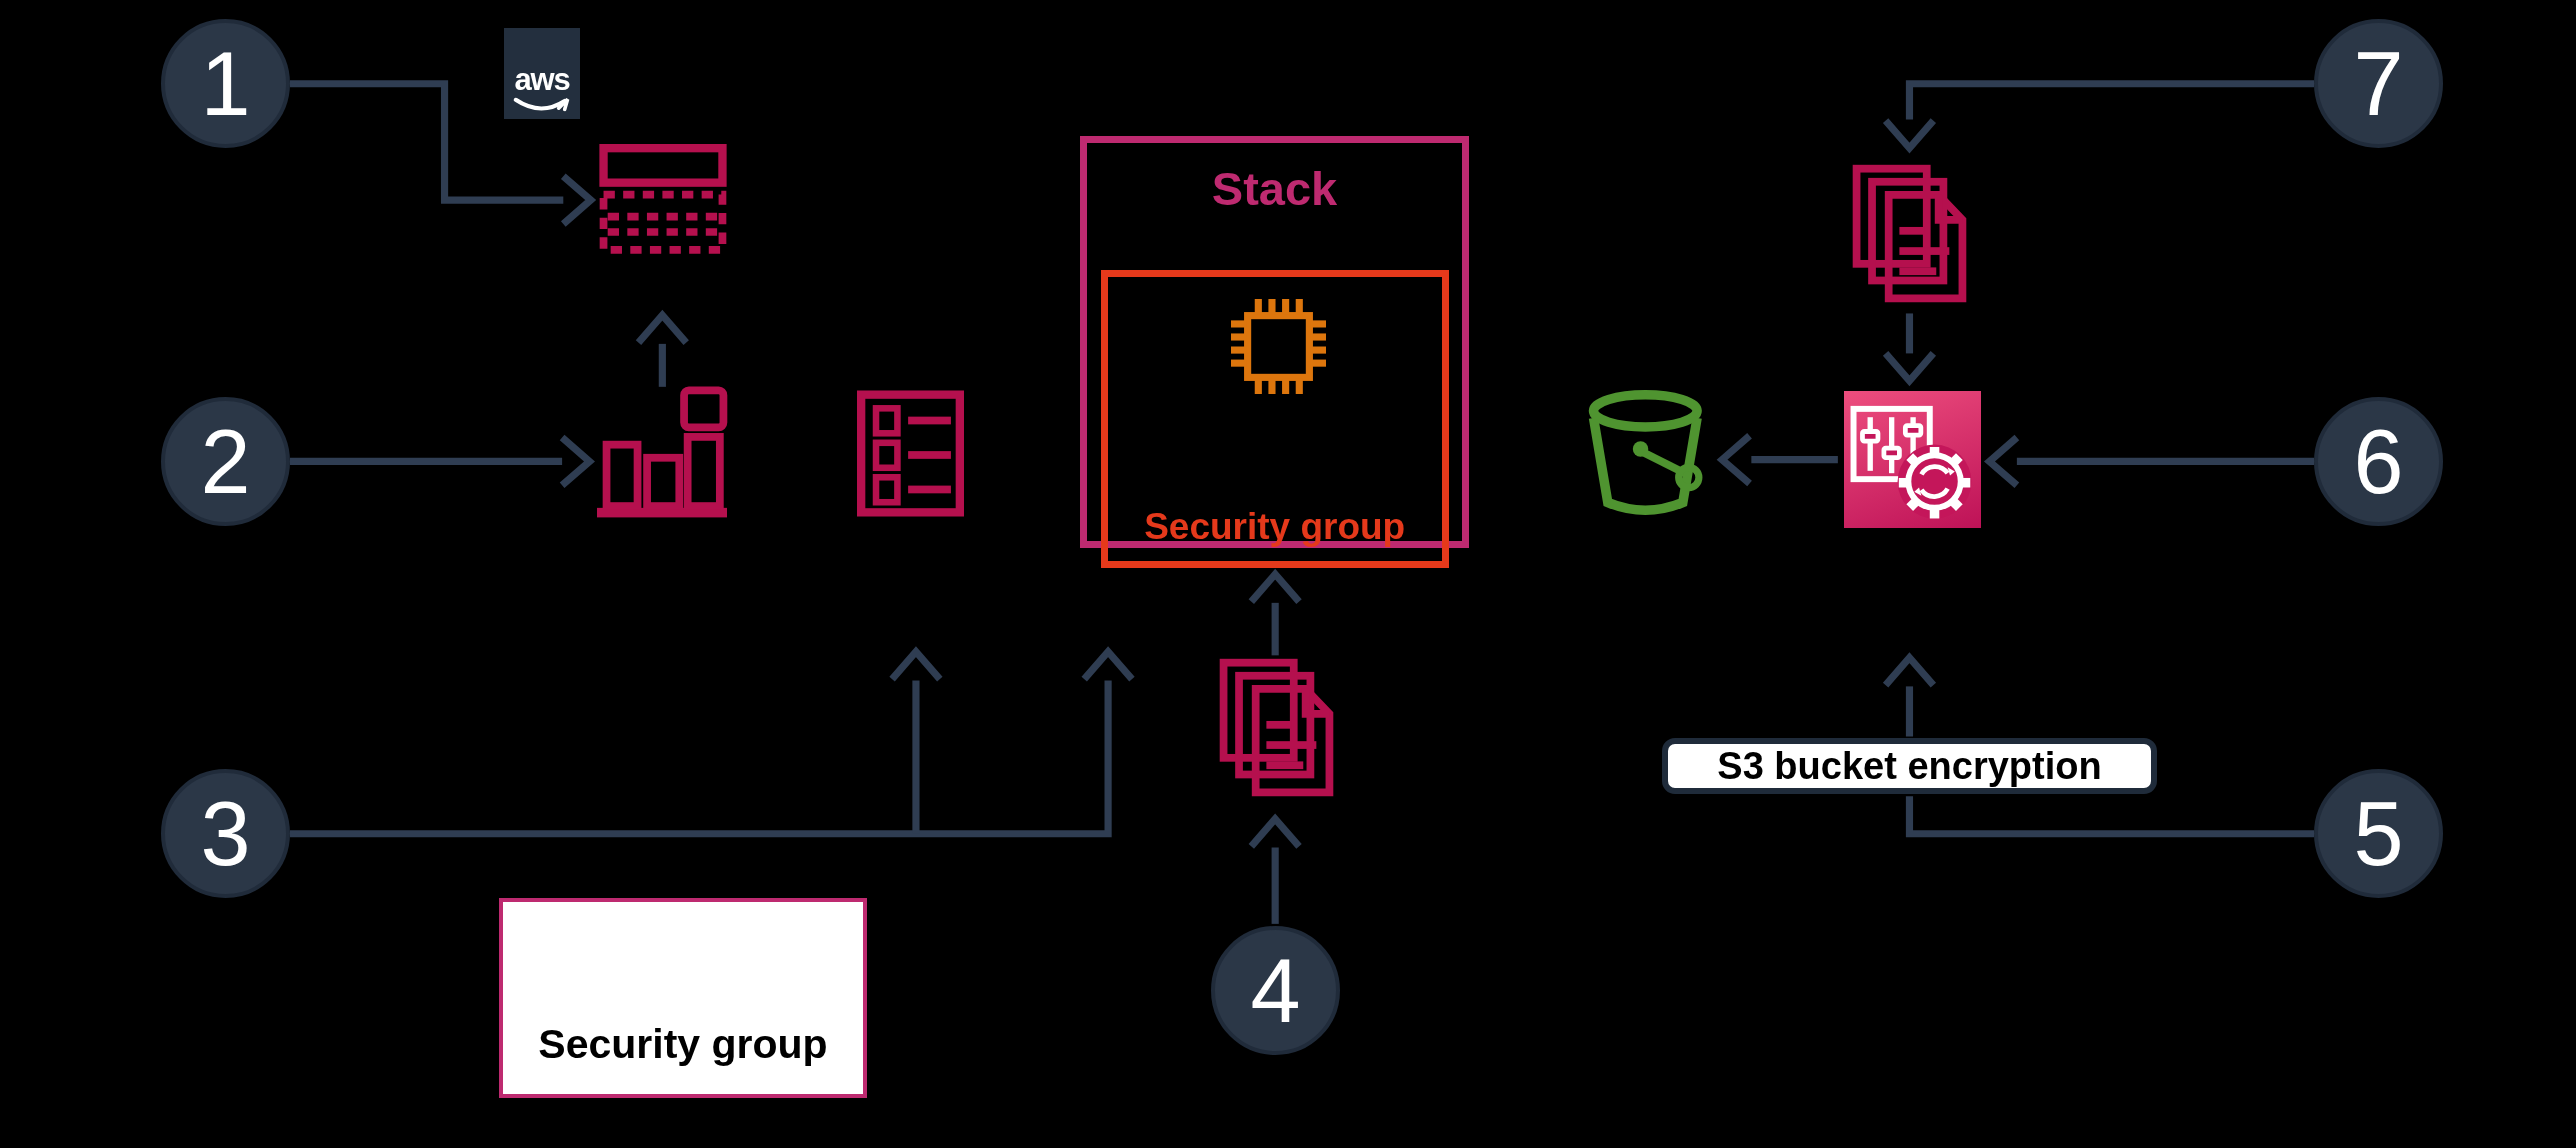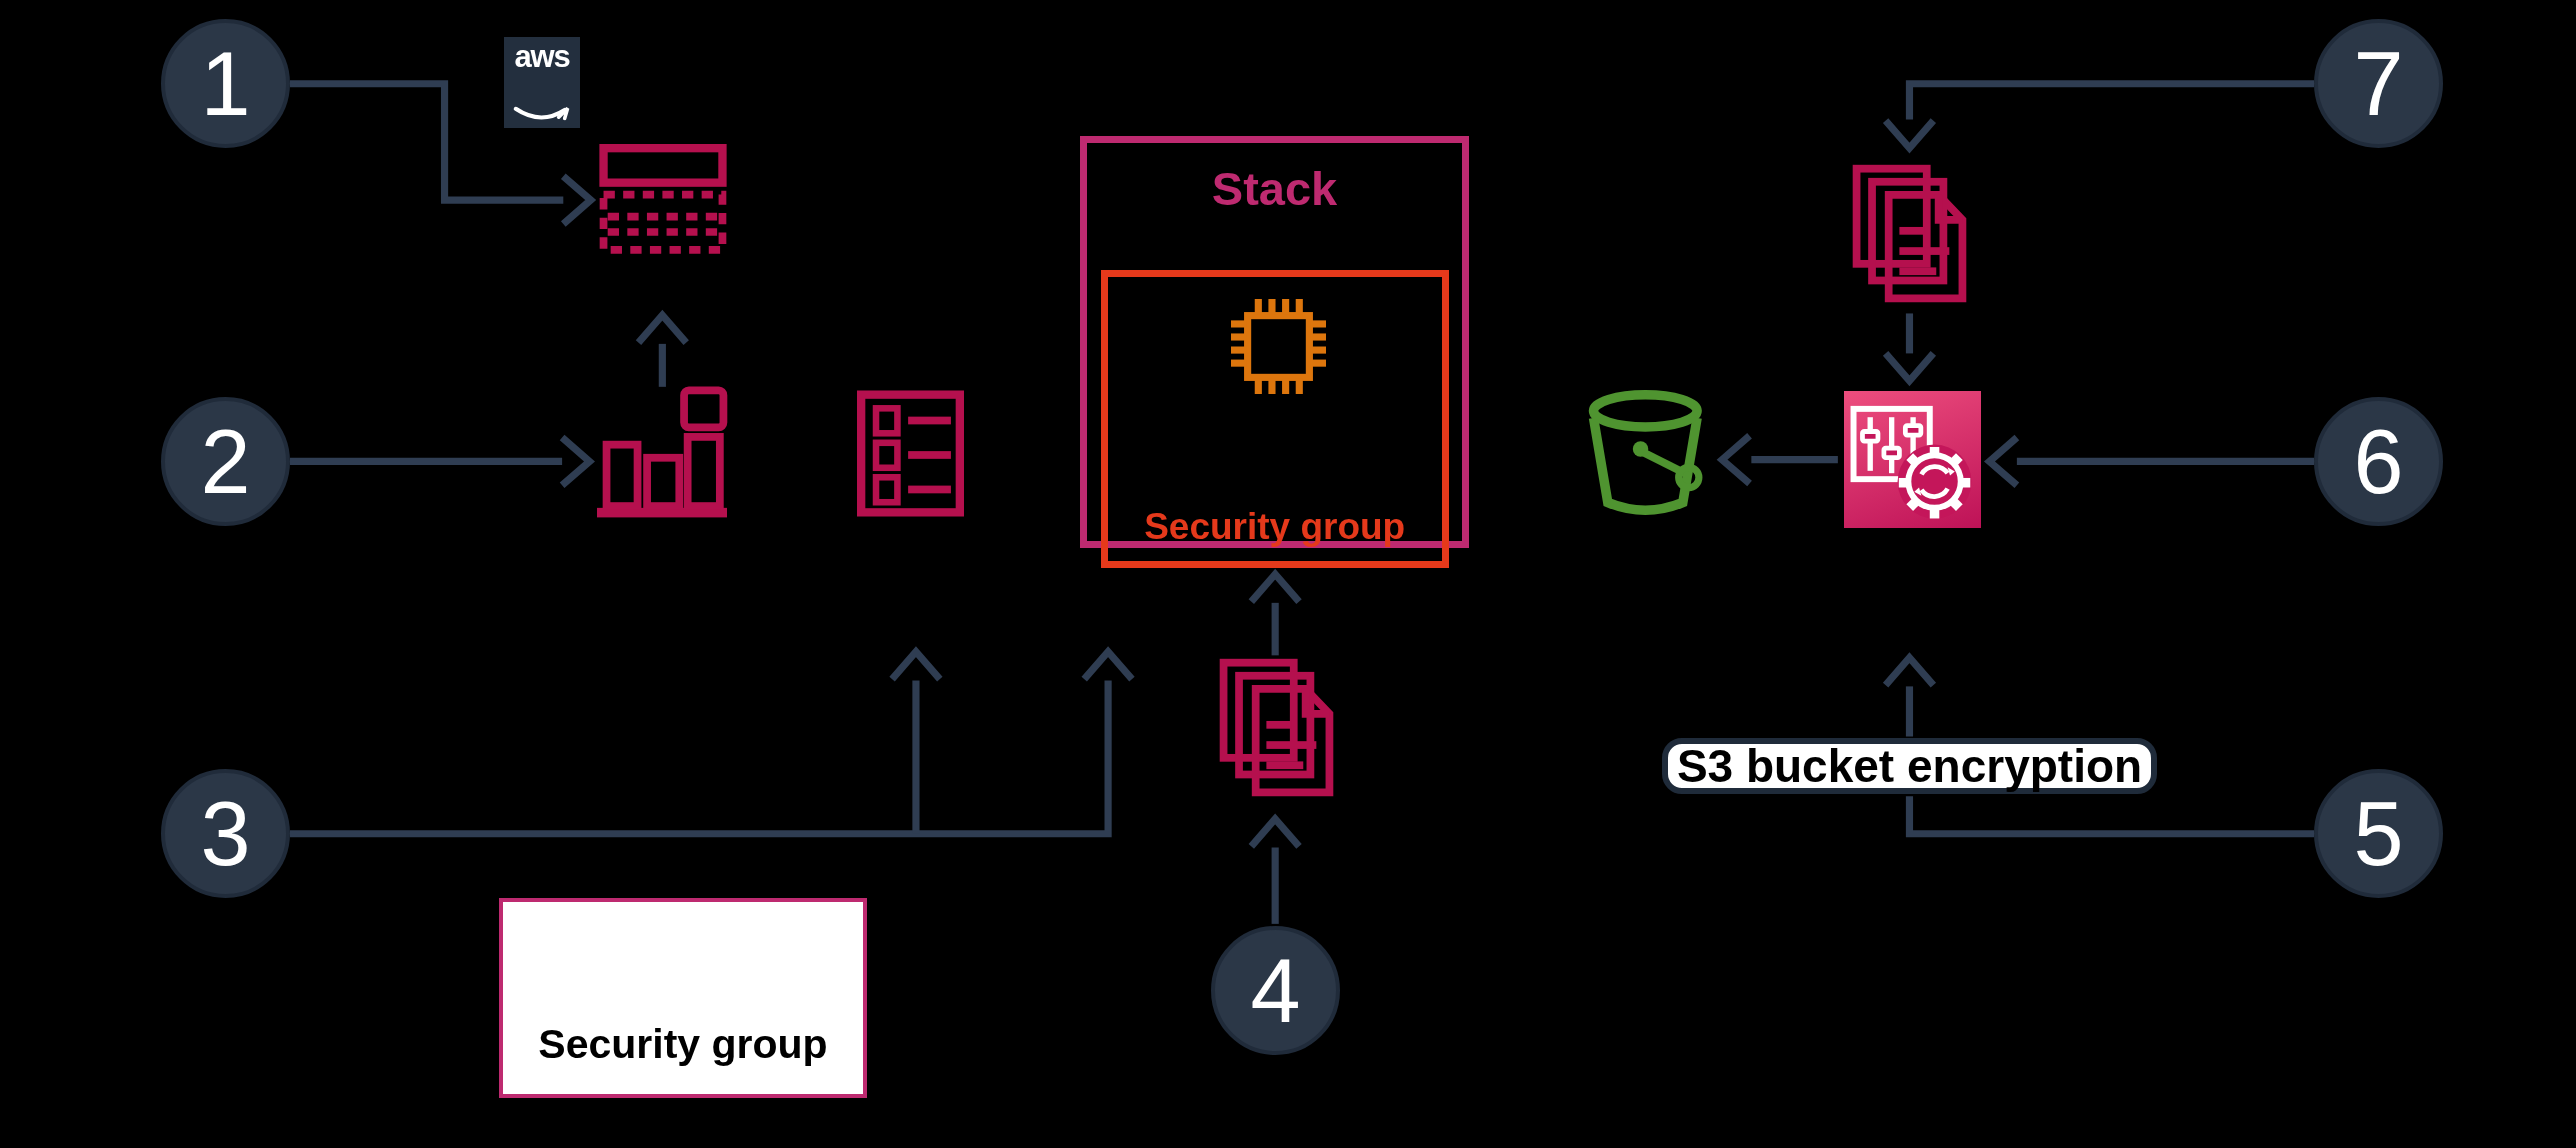--- a/index.html
+++ b/index.html
@@ -19,43 +19,43 @@
   .crim-fill{fill:var(--crimson);}
   .chip-stroke{stroke:var(--chip_orange);fill:none;}
   .green-stroke{stroke:var(--green);fill:none;}
   .green-fill{fill:var(--green);}
 
   .step-circle{position:absolute;width:129px;height:129px;border-radius:50%;
     background:var(--circle_fill);border:4.8px solid var(--circle_stroke);box-sizing:border-box;
     display:flex;align-items:center;justify-content:center;}
   .step-circle span{color:var(--circle_text);font-size:90px;font-weight:400;line-height:1;}
 
-  .aws-logo{position:absolute;left:504px;top:37px;width:76px;height:91px;background:var(--aws_navy);
-    display:flex;flex-direction:column;align-items:center;justify-content:space-between;}
+  .aws-logo{position:absolute;left:504px;top:28px;width:76px;height:91px;background:var(--aws_navy);
+    display:flex;flex-direction:column;align-items:center;justify-content:flex-end;}
   .aws-logo .aws-word{color:#fff;font-size:31px;font-weight:700;letter-spacing:-1.2px;line-height:1;margin-top:3.6px;}
 
   .stack-box{position:absolute;left:1080px;top:136px;width:389px;height:412px;
     border:7.2px solid var(--stack_pink);box-sizing:border-box;}
   .stack-title{position:absolute;left:0;top:18px;width:100%;text-align:center;
     color:var(--stack_pink);font-size:47px;font-weight:700;}
   .sg-box{position:absolute;left:13.7px;top:127px;width:348px;height:298px;
     border:7.2px solid var(--orange);box-sizing:border-box;}
   .sg-title{position:absolute;left:0;bottom:13px;width:100%;text-align:center;
     color:var(--orange);font-size:37px;font-weight:700;}
 
   .drift-box{position:absolute;left:499px;top:898px;width:368px;height:200px;
     border:4.8px solid var(--stack_pink);box-sizing:border-box;background:#fff;}
   .drift-header{position:absolute;left:0;top:0;width:100%;height:95px;background:var(--drift_red);
     display:flex;align-items:center;justify-content:center;color:#fff;font-size:44px;font-weight:700;}
   .drift-body{position:absolute;left:0;top:95px;width:100%;height:95px;background:#ffffff;
     display:flex;align-items:center;justify-content:center;color:#000;font-size:41px;font-weight:700;}
 
   .s3-label{position:absolute;left:1662px;top:738px;width:495px;height:56px;background:#ffffff;
-    border:6px solid var(--label_border);border-radius:20px;box-sizing:border-box;
-    display:flex;align-items:center;justify-content:center;color:#000;font-size:46px;font-weight:700;}
+    border:6px solid var(--label_border);border-radius:13px;box-sizing:border-box;
+    display:flex;align-items:center;justify-content:center;color:#000;font-size:38px;font-weight:700;}
 
   .config-icon{position:absolute;left:1844px;top:391px;width:137px;height:137px;
     background:linear-gradient(160deg,var(--config_grad_top) 0%,var(--config_grad_bottom) 100%);}
 </style>
 </head>
 <body>
 
 <div class="canvas">
 
   <div class="stack-box">

